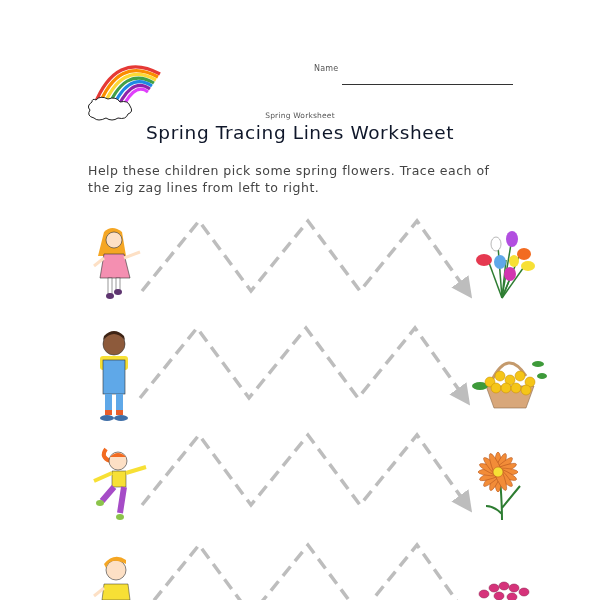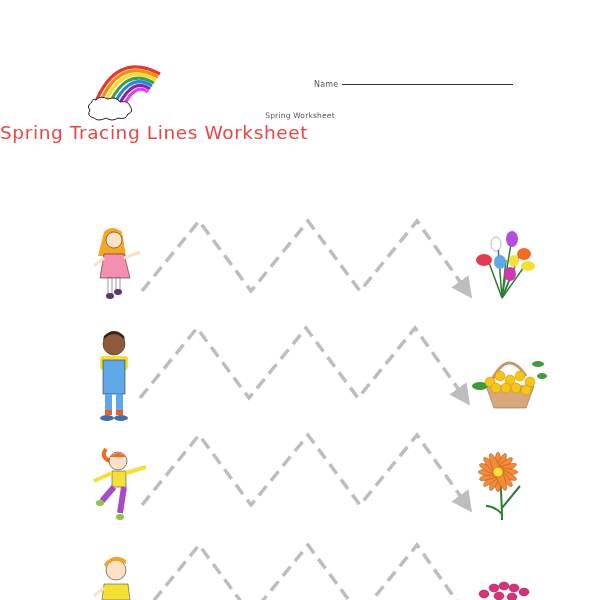--- a/index.html
+++ b/index.html
@@ -1,21 +1,21 @@
 <!DOCTYPE html>
 <html><head>
 <meta charset="utf-8">
 <style>
   html, body { margin:0; padding:0; background:#ffffff; }
   body { width:600px; height:600px; position:relative; overflow:hidden; font-family:"DejaVu Sans", sans-serif; }
   .abs { position:absolute; }
-  .name-label { left:314px; top:80px; font-size:8px; color:#555; letter-spacing:0.2px; }
+  .name-label { left:314px; top:64px; font-size:8px; color:#555; letter-spacing:0.2px; }
   .name-line { left:342px; top:84px; width:171px; height:0; border-top:1.2px solid #333; }
   .subtitle { left:0; width:600px; top:111px; text-align:center; font-size:7.5px; color:#555; letter-spacing:0.2px; }
-  .title { left:0; width:600px; top:122px; font-size:18.5px; color:#ef4444; letter-spacing:0.6px; font-weight:normal; }
+  .title { left:0; width:600px; top:122px; text-align:center; font-size:18.5px; color:#0f172a; letter-spacing:0.6px; font-weight:normal; }
   .instructions { left:88px; top:162px; width:420px; font-size:12.5px; line-height:17px; color:#444; letter-spacing:0.5px; }
   svg.art { position:absolute; }
 </style>
 </head>
 <body>
 
 <svg class="art" style="left:86px;top:52px" width="82" height="70" viewBox="0 0 82 70">
   <g fill="none" stroke-width="3.2" stroke-linecap="butt">
     <path d="M8 54 Q30 -2 74 22" stroke="#e53935"></path>
     <path d="M12 56 Q32 3 72 25" stroke="#fb8c00"></path>
@@ -28,20 +28,22 @@
   <path d="M6 50 Q0 54 4 58 Q0 64 8 66 Q12 70 20 66 Q26 70 32 66 Q40 68 42 62 Q48 60 44 54 Q42 48 34 50 Q30 44 22 47 Q14 43 10 48 Q6 46 6 50 Z" fill="#fff" stroke="#222" stroke-width="1"></path>
 </svg>
 
 <div class="abs name-label">Name</div>
 <div class="abs name-line"></div>
 
 <div class="abs subtitle">Spring Worksheet</div>
 <div class="abs title">Spring Tracing Lines Worksheet</div>
 
 <div class="abs instructions">
+  <div>Help these children pick some spring flowers.  Trace each of</div>
+  <div>the zig zag lines from left to right.</div>
 </div>
 
 <svg class="art" style="left:0;top:0" width="600" height="600" viewBox="0 0 600 600">
   <defs>
     <marker id="arr" markerWidth="6" markerHeight="6" refX="3" refY="3" orient="auto">
       <path d="M0 0 L6 3 L0 6 Z" fill="#bdbdbd"></path>
     </marker>
   </defs>
   <g fill="none" stroke="#bdbdbd" stroke-width="3.5" stroke-dasharray="12 7">
     <polyline points="142,291 199,221 251,291 308,221 360,291 417,221 466,290" marker-end="url(#arr)"></polyline>

